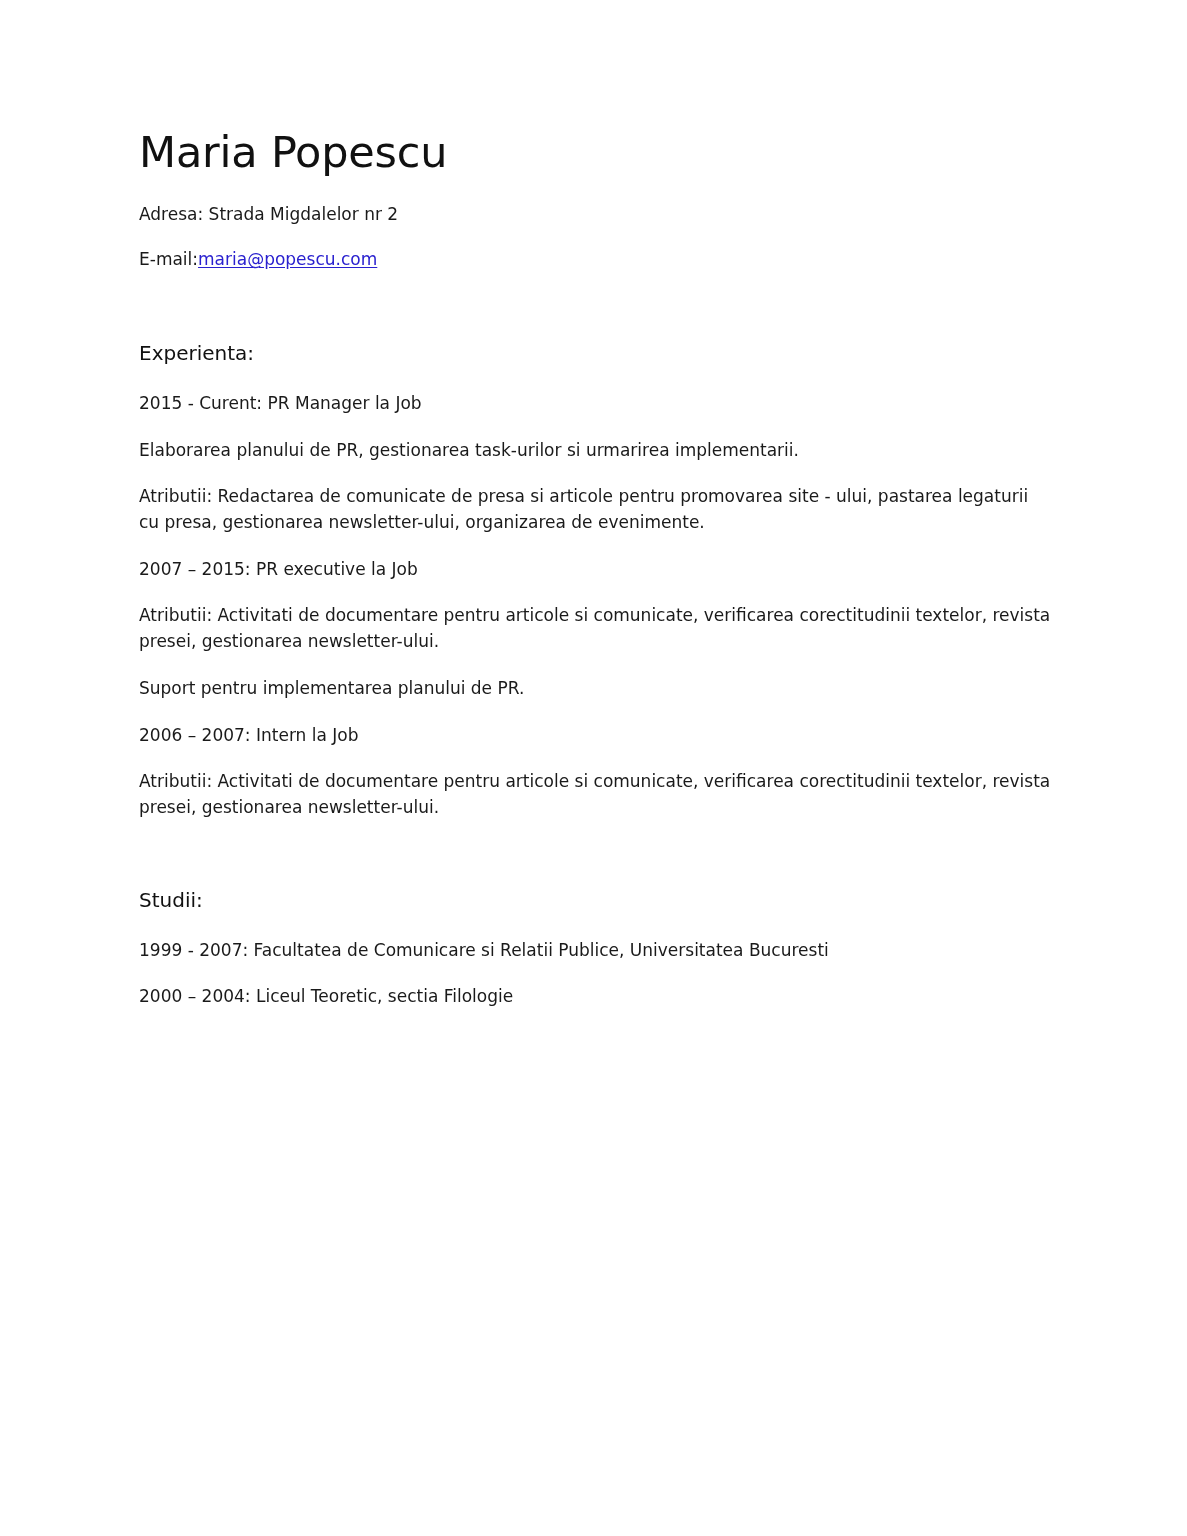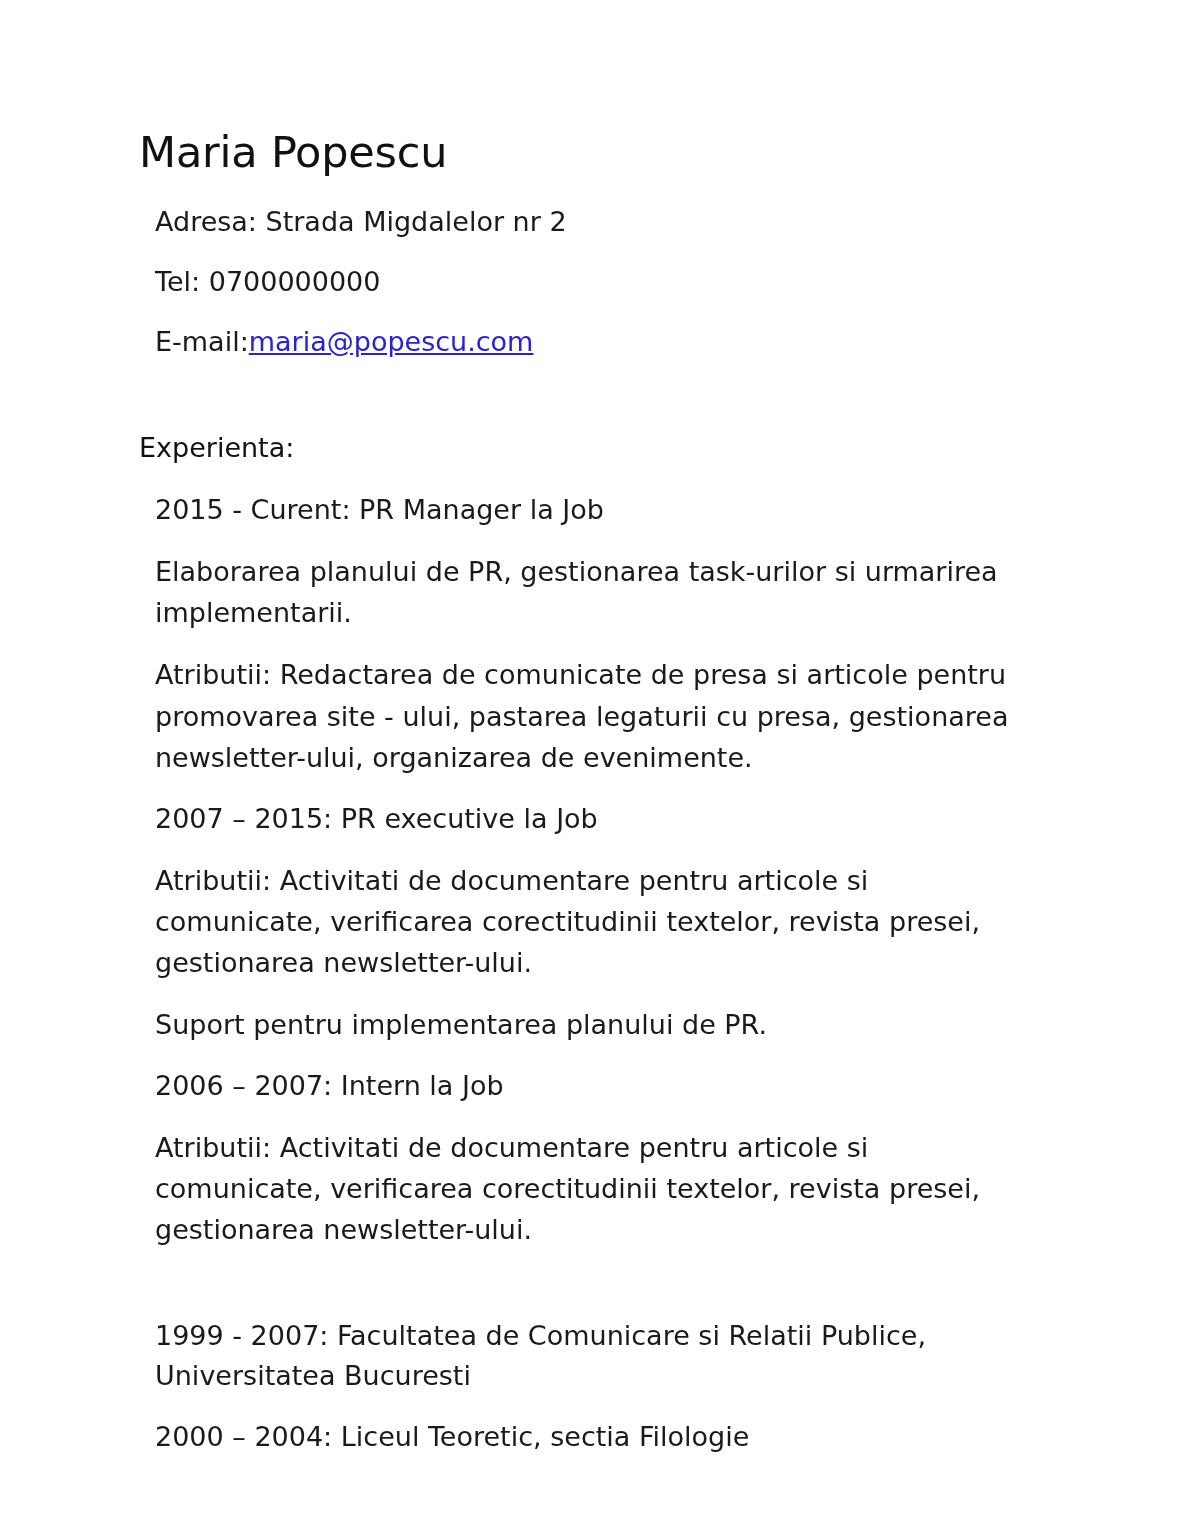--- a/index.html
+++ b/index.html
@@ -37,24 +37,24 @@
     color: #111111;
     margin: 0 0 0 0;
     padding: 0;
   }
 
   
   .contact-block {
     margin-top: 26px;
   }
   .para {
-    font-size: 27px;
+    font-size: 17px;
     line-height: 1.48;
     color: #1a1a1a;
-    margin: 16px;
+    margin: 0;
     padding: 0;
   }
   .contact-line {
     margin-bottom: 20px;
   }
   .contact-line:last-child {
     margin-bottom: 0;
   }
   .email-row {
     white-space: nowrap;
@@ -66,21 +66,21 @@
   }
 
   
   .section {
     margin-top: 68px;
   }
   .section + .section {
     margin-top: 66px;
   }
   .section-heading {
-    font-size: 27px;
+    font-size: 20px;
     font-weight: 400;
     line-height: 1.35;
     color: #111111;
     margin: 0 0 24px 0;
   }
   .section-body .para {
     margin-bottom: 21px;
   }
   .section-body .para:last-child {
     margin-bottom: 0;
@@ -92,39 +92,39 @@
 </head>
 <body>
 
 <div class="page">
   <div class="doc-body">
 
     <h1 class="cv-title">Maria Popescu</h1>
 
     <div class="contact-block">
       <p class="para contact-line">Adresa: Strada Migdalelor nr 2</p>
-      <p class="para contact-line">Tel: 0700000000</p>
       <p class="para contact-line email-row"><span>E-mail:</span><a class="email-link" href="#">maria@popescu.com</a></p>
     </div>
 
     <div class="section">
       <h2 class="section-heading">Experienta:</h2>
       <div class="section-body">
         <p class="para">2015 - Curent: PR Manager la Job</p>
         <p class="para wrap">Elaborarea planului de PR, gestionarea task-urilor si urmarirea implementarii.</p>
         <p class="para wrap">Atributii: Redactarea de comunicate de presa si articole pentru promovarea site - ului, pastarea legaturii cu presa, gestionarea newsletter-ului, organizarea de evenimente.</p>
         <p class="para">2007 – 2015: PR executive la Job</p>
         <p class="para wrap">Atributii: Activitati de documentare pentru articole si comunicate, verificarea corectitudinii textelor, revista presei, gestionarea newsletter-ului.</p>
         <p class="para wrap">Suport pentru implementarea planului de PR.</p>
         <p class="para">2006 – 2007: Intern la Job</p>
         <p class="para wrap">Atributii: Activitati de documentare pentru articole si comunicate, verificarea corectitudinii textelor, revista presei, gestionarea newsletter-ului.</p>
       </div>
     </div>
 
     <div class="section">
+      <h2 class="section-heading">Studii:</h2>
       <div class="section-body">
         <p class="para">1999 - 2007: Facultatea de Comunicare si Relatii Publice, Universitatea Bucuresti</p>
         <p class="para">2000 – 2004: Liceul Teoretic, sectia Filologie</p>
       </div>
     </div>
 
   </div>
 </div>
 
 </body></html>

